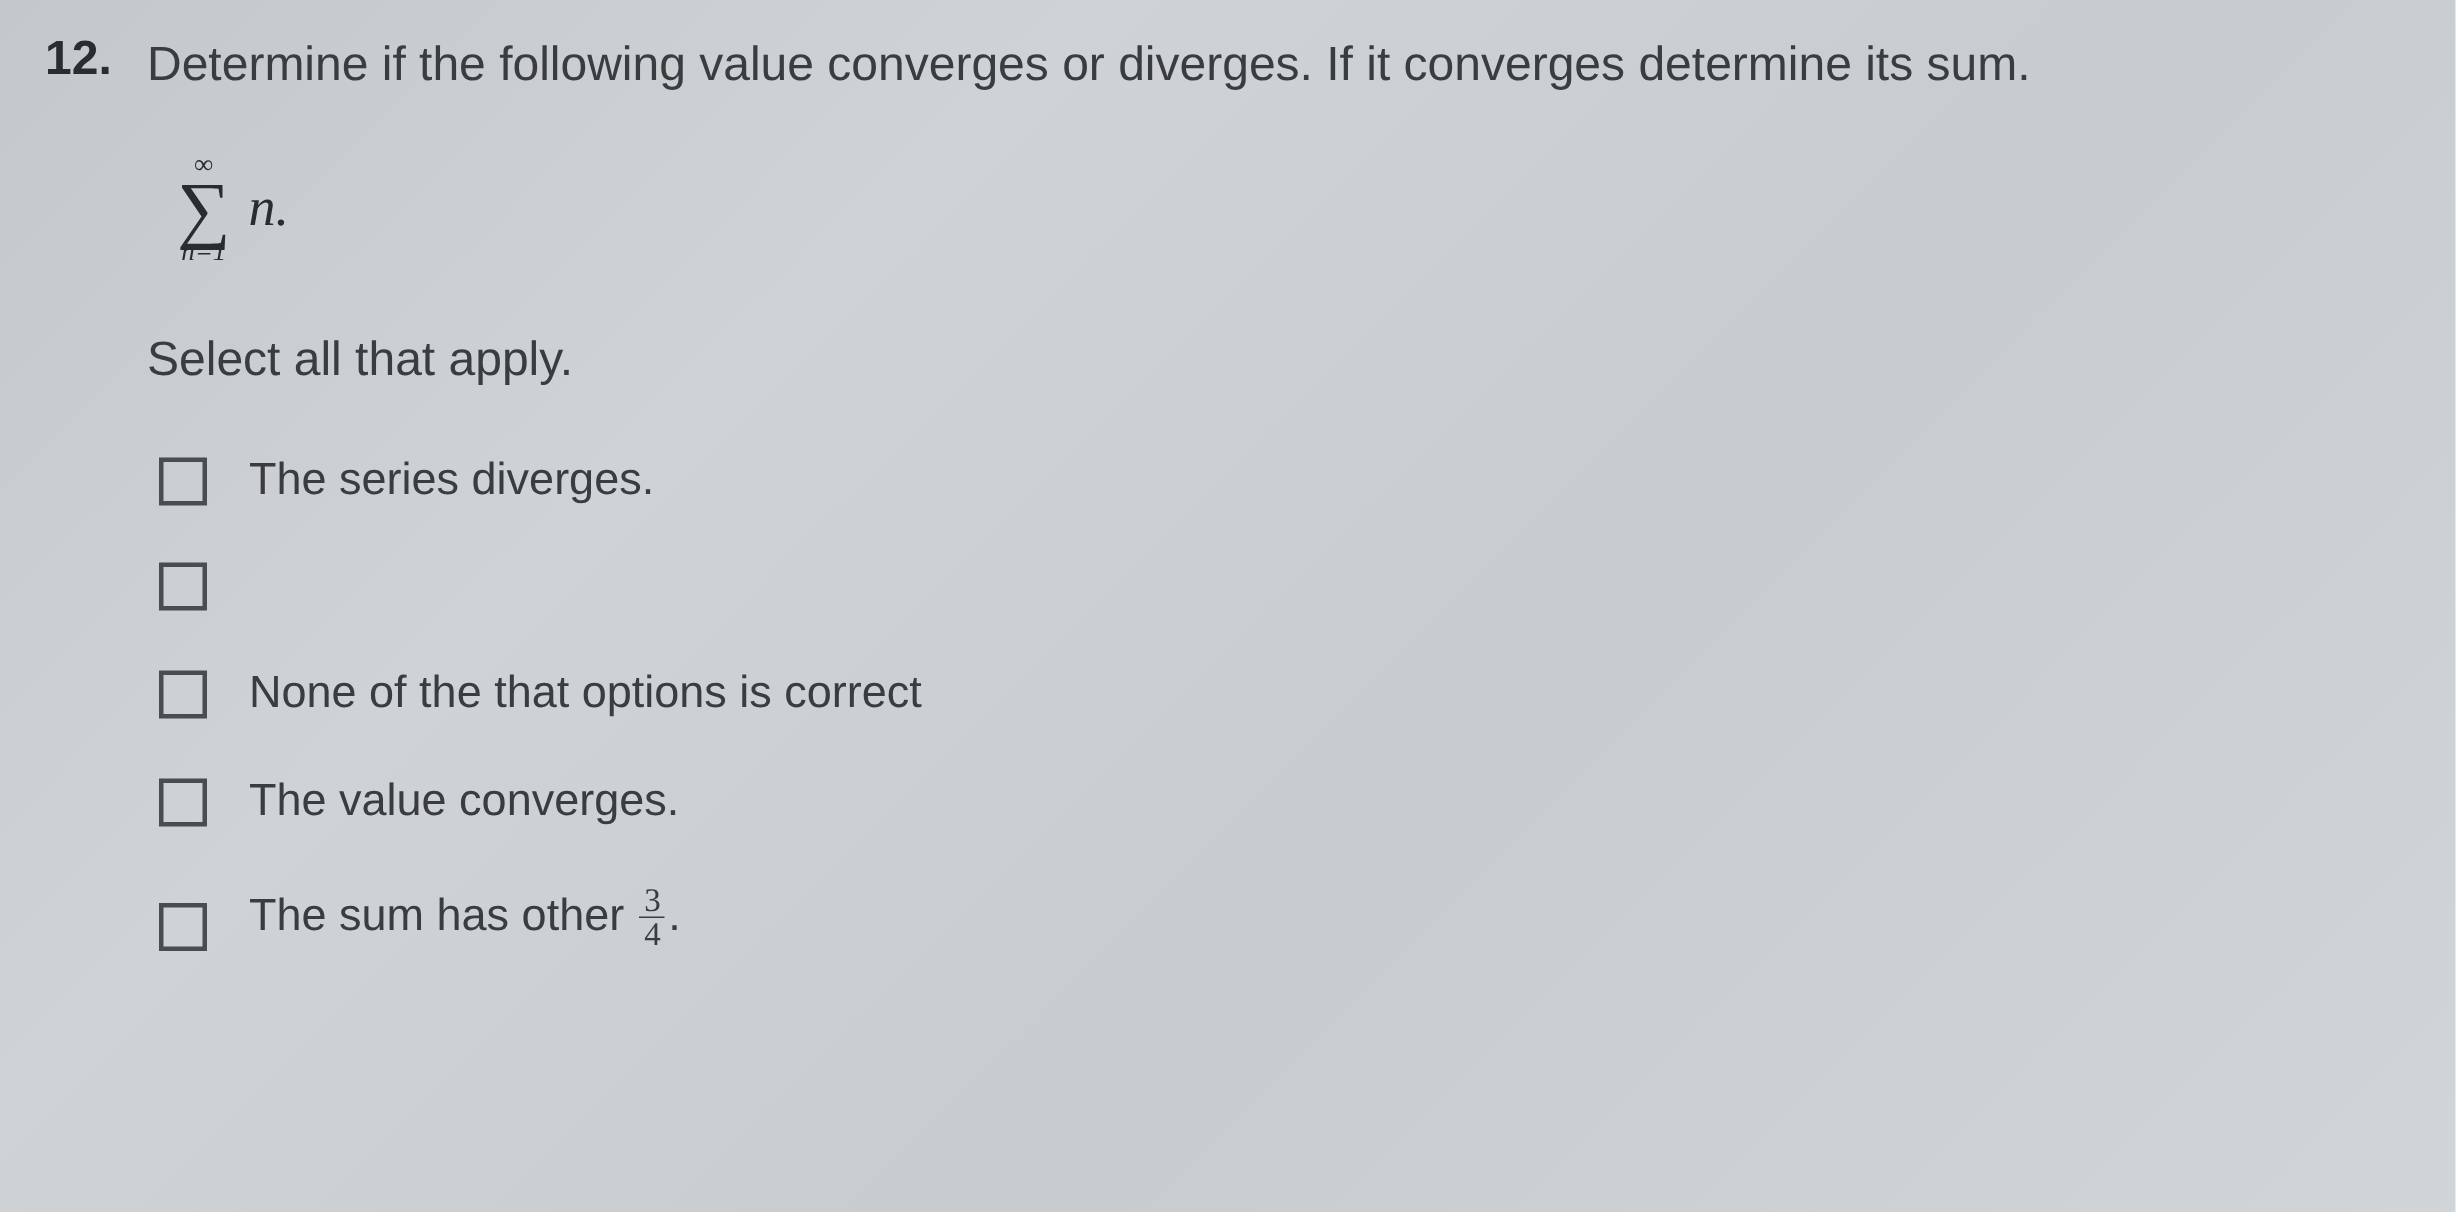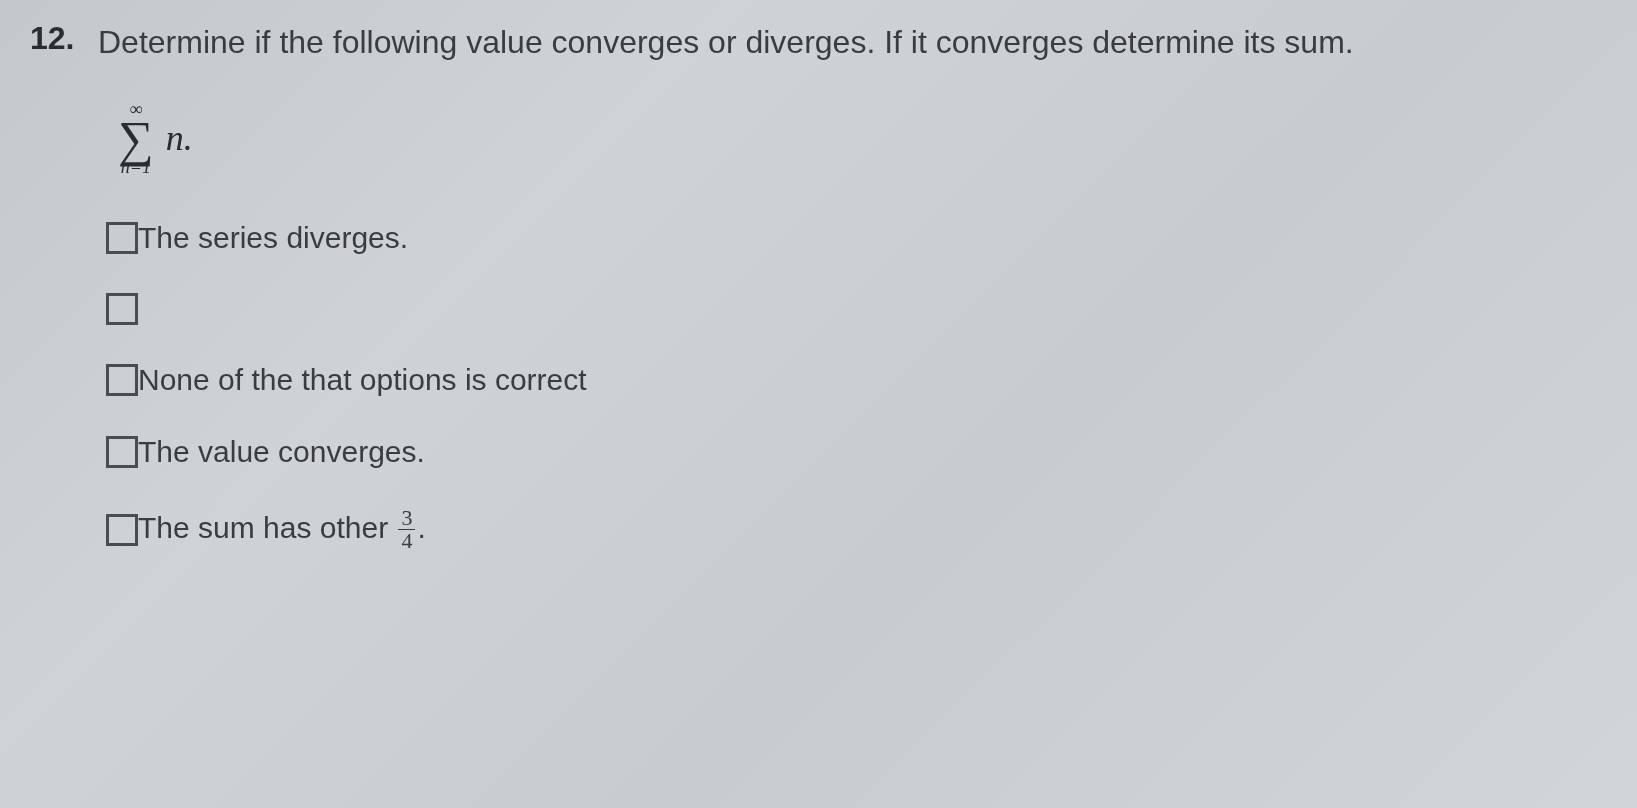--- a/index.html
+++ b/index.html
@@ -78,21 +78,22 @@
       margin-bottom: 45px;
     }
     .options {
       display: flex;
       flex-direction: column;
       gap: 38px;
       margin-left: 8px;
     }
     .option {
       display: flex;
-      align-items: center;
+      align-items: flex-end;
+      gap: 28px;
     }
     .checkbox {
       width: 32px;
       height: 32px;
       border: 3px solid #4a4d50;
       background: transparent;
       cursor: pointer;
       flex-shrink: 0;
     }
     .option-text {
@@ -132,20 +133,21 @@
 
     <div class="formula">
       <span class="sigma-wrap">
         <span class="sigma-top">∞</span>
         <span class="sigma">∑</span>
         <span class="sigma-bottom">n=1</span>
       </span>
       <span class="formula-term">n.</span>
     </div>
 
+    <div class="instruction">Select all that apply.</div>
 
     <div class="options">
       <div class="option">
         <div class="checkbox"></div>
         <div class="option-text">The series diverges.</div>
       </div>
       <div class="option">
         <div class="checkbox"></div>
       </div>
       <div class="option">

